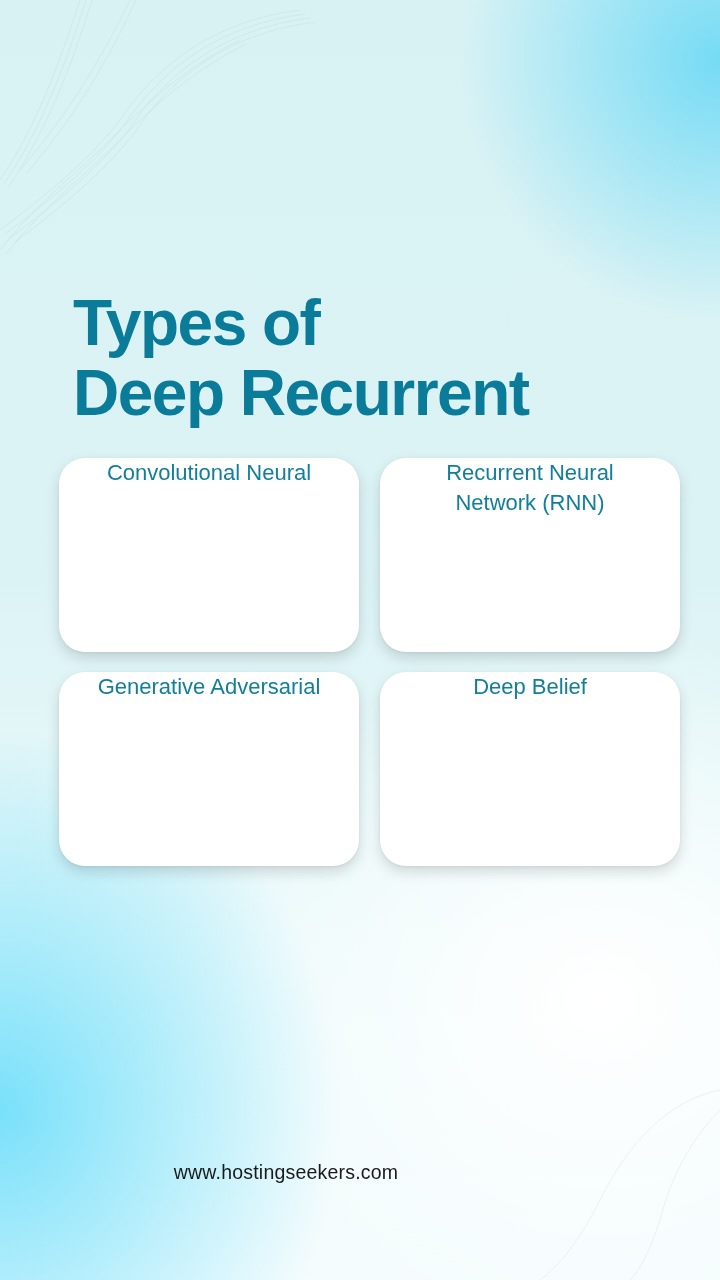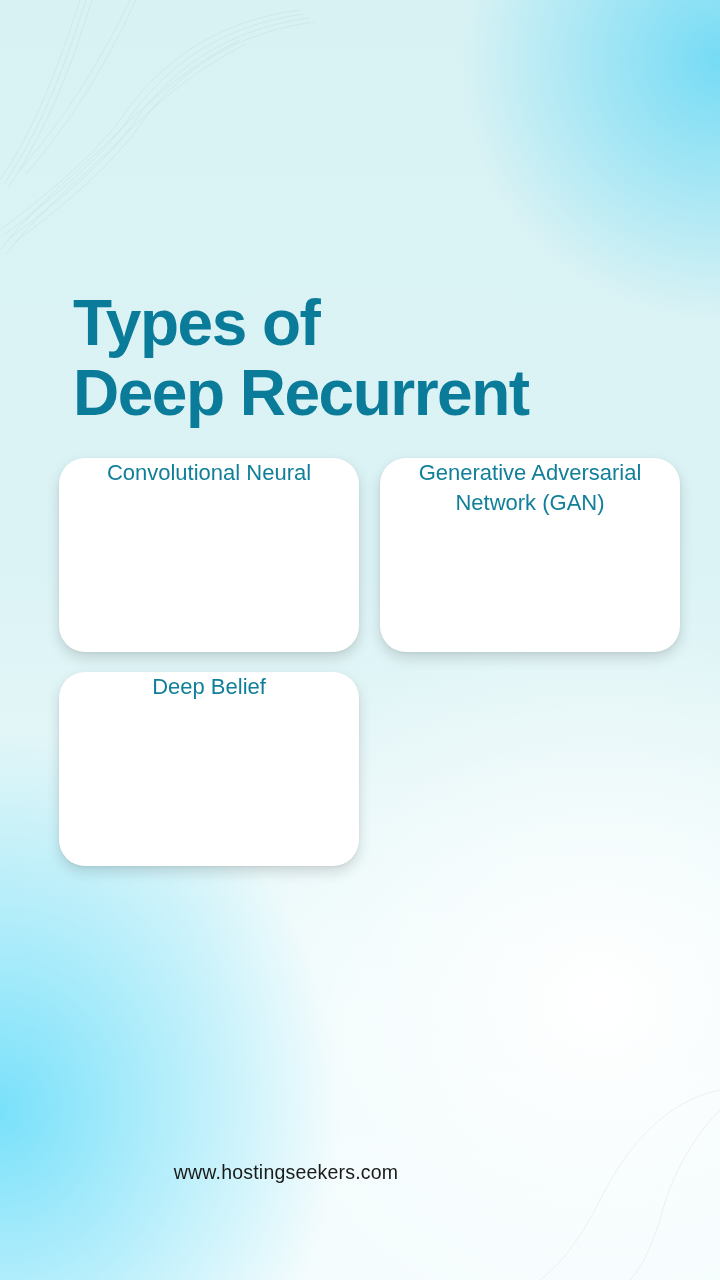--- a/index.html
+++ b/index.html
@@ -71,22 +71,27 @@
 </h1>
 
 <div class="grid">
   <div class="card">
     <div class="card-label">
       <span>Convolutional Neural</span><br>
     </div>
   </div>
   <div class="card">
     <div class="card-label">
+      <span>Recurrent Neural</span><br>
+      <span>Network (RNN)</span>
+    </div>
+  </div>
+  <div class="card">
+    <div class="card-label">
       <span>Generative Adversarial</span><br>
-      <span>Network (GAN)</span>
     </div>
   </div>
   <div class="card">
     <div class="card-label">
       <span>Deep Belief</span><br>
     </div>
   </div>
 </div>
 
 <div class="footer">www.hostingseekers.com</div>

